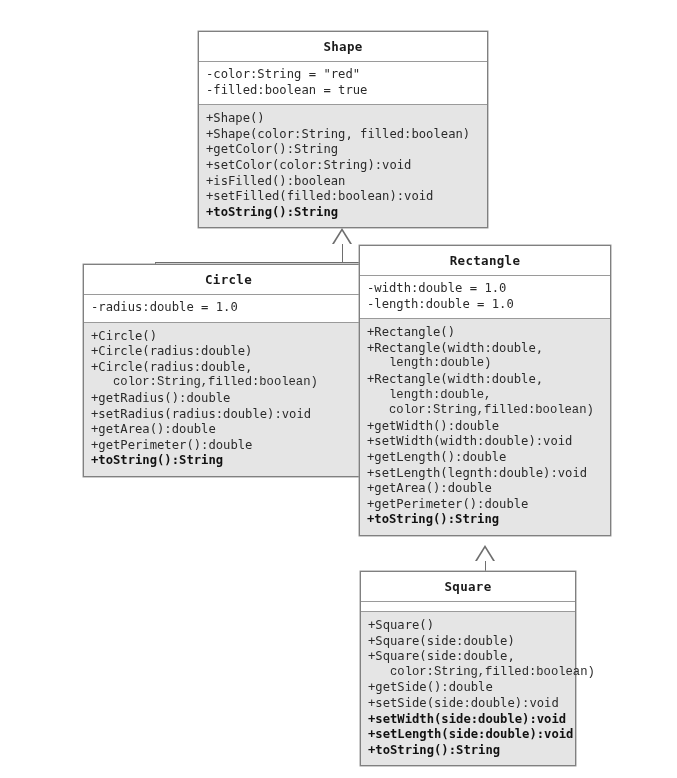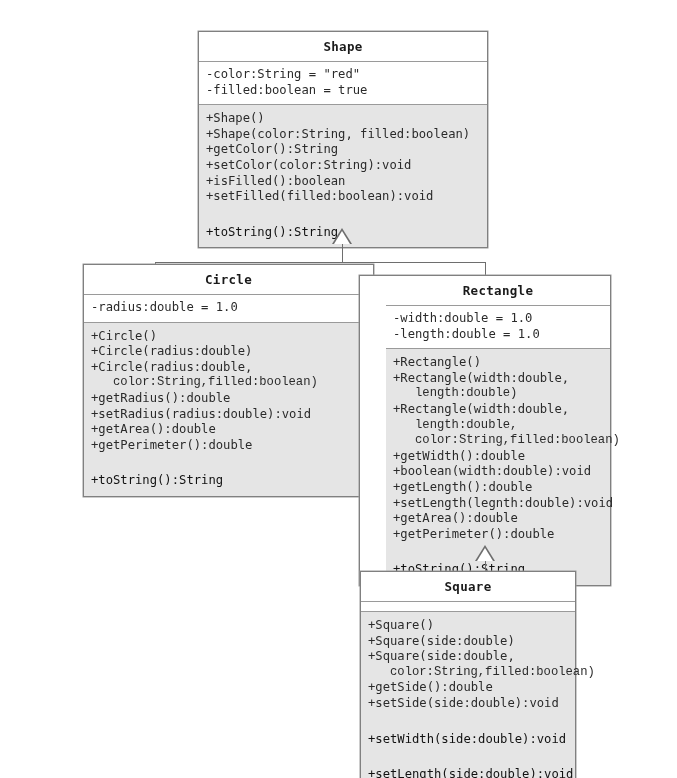--- a/index.html
+++ b/index.html
@@ -47,23 +47,22 @@
     padding: 6px 7px 7px 7px;
     background: #e5e5e5;
   }
   .uml-line {
     font-size: 12.2px;
     line-height: 15.6px;
     color: #2b2b2b;
     white-space: pre;
   }
   .uml-line.bold {
-    font-weight: normal;
+    font-weight: bold;
     color: #111111;
-    margin-top: 20px;
   }
   .uml-line.cont {
     padding-left: 22px;
     font-family: Liberation Mono, monospace;
   }
 
   
   .conn-v, .conn-h {
     position: absolute;
     background: #6e6e6e;
@@ -127,35 +126,35 @@
         <div class="uml-line">+Circle(radius:double,</div>
         <div class="uml-line cont">color:String,filled:boolean)</div>
         <div class="uml-line">+getRadius():double</div>
         <div class="uml-line">+setRadius(radius:double):void</div>
         <div class="uml-line">+getArea():double</div>
         <div class="uml-line">+getPerimeter():double</div>
         <div class="uml-line bold">+toString():String</div>
       </div>
   </div>
 
-  <div class="uml-class" id="box-rectangle" style="left:359px; top:275px; width:252px;padding-left:26px;">
+  <div class="uml-class" id="box-rectangle" style="left:359px; top:245px; width:252px;">
     <div class="uml-title">Rectangle</div>
     <div class="uml-attrs">
         <div class="uml-line">-width:double = 1.0</div>
         <div class="uml-line">-length:double = 1.0</div>
       </div>
     <div class="uml-ops">
         <div class="uml-line">+Rectangle()</div>
         <div class="uml-line">+Rectangle(width:double,</div>
         <div class="uml-line cont">length:double)</div>
         <div class="uml-line">+Rectangle(width:double,</div>
         <div class="uml-line cont">length:double,</div>
         <div class="uml-line cont">color:String,filled:boolean)</div>
         <div class="uml-line">+getWidth():double</div>
-        <div class="uml-line">+boolean(width:double):void</div>
+        <div class="uml-line">+setWidth(width:double):void</div>
         <div class="uml-line">+getLength():double</div>
         <div class="uml-line">+setLength(legnth:double):void</div>
         <div class="uml-line">+getArea():double</div>
         <div class="uml-line">+getPerimeter():double</div>
         <div class="uml-line bold">+toString():String</div>
       </div>
   </div>
 
   <div class="tri tri-outer" style="left:475px; top:545px;"></div>
   <div class="tri tri-inner" style="left:477px; top:548px;"></div>

